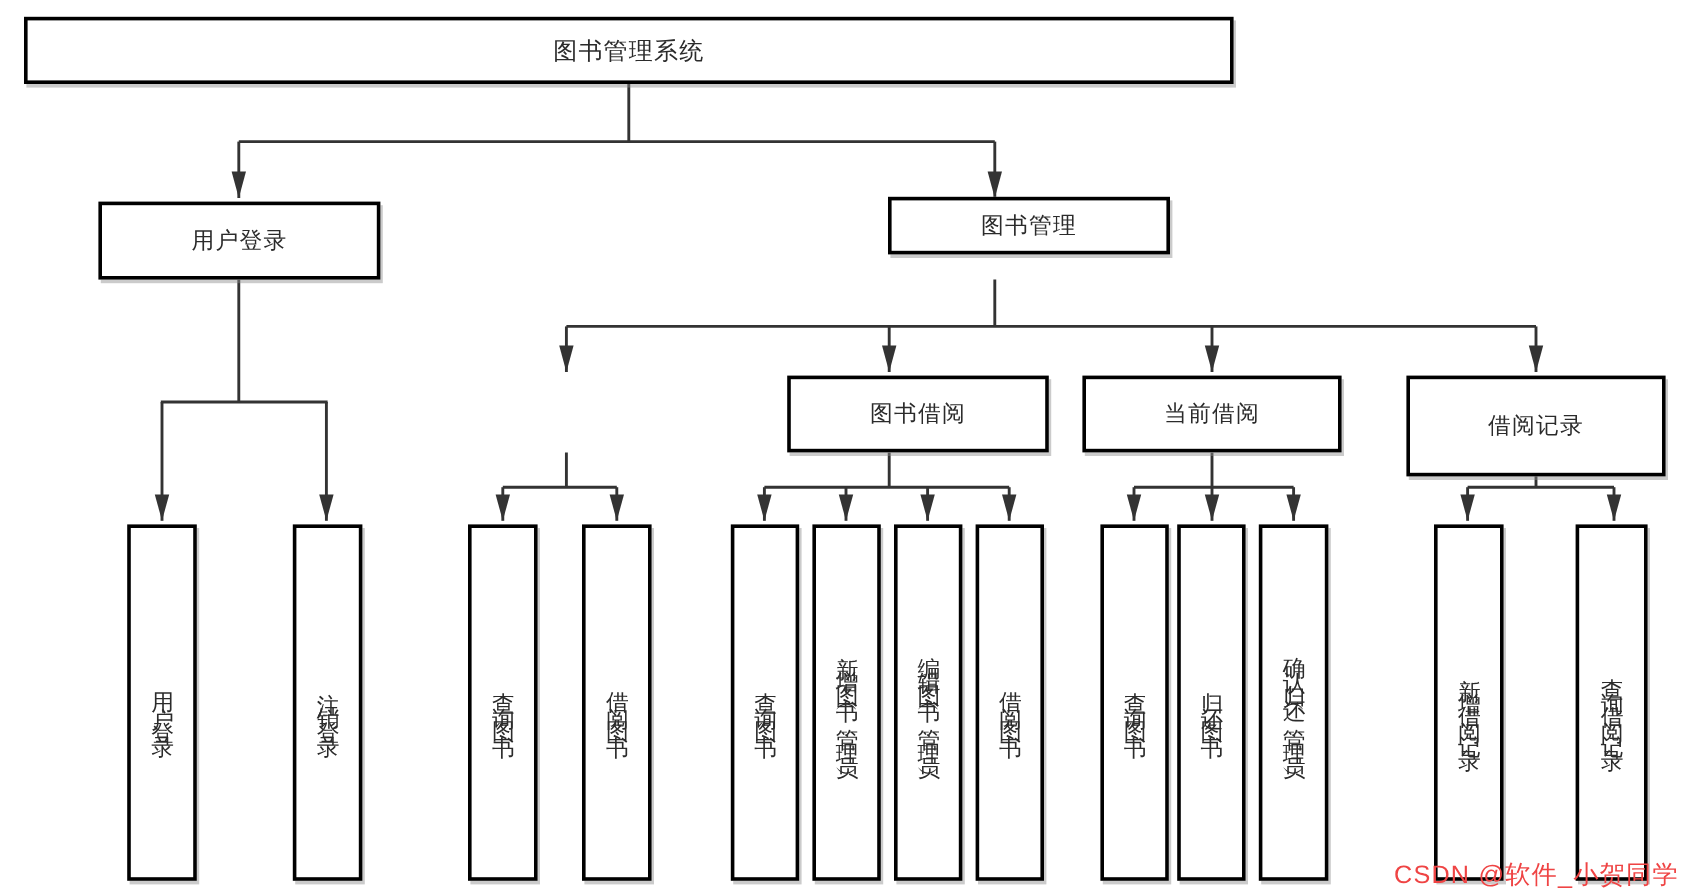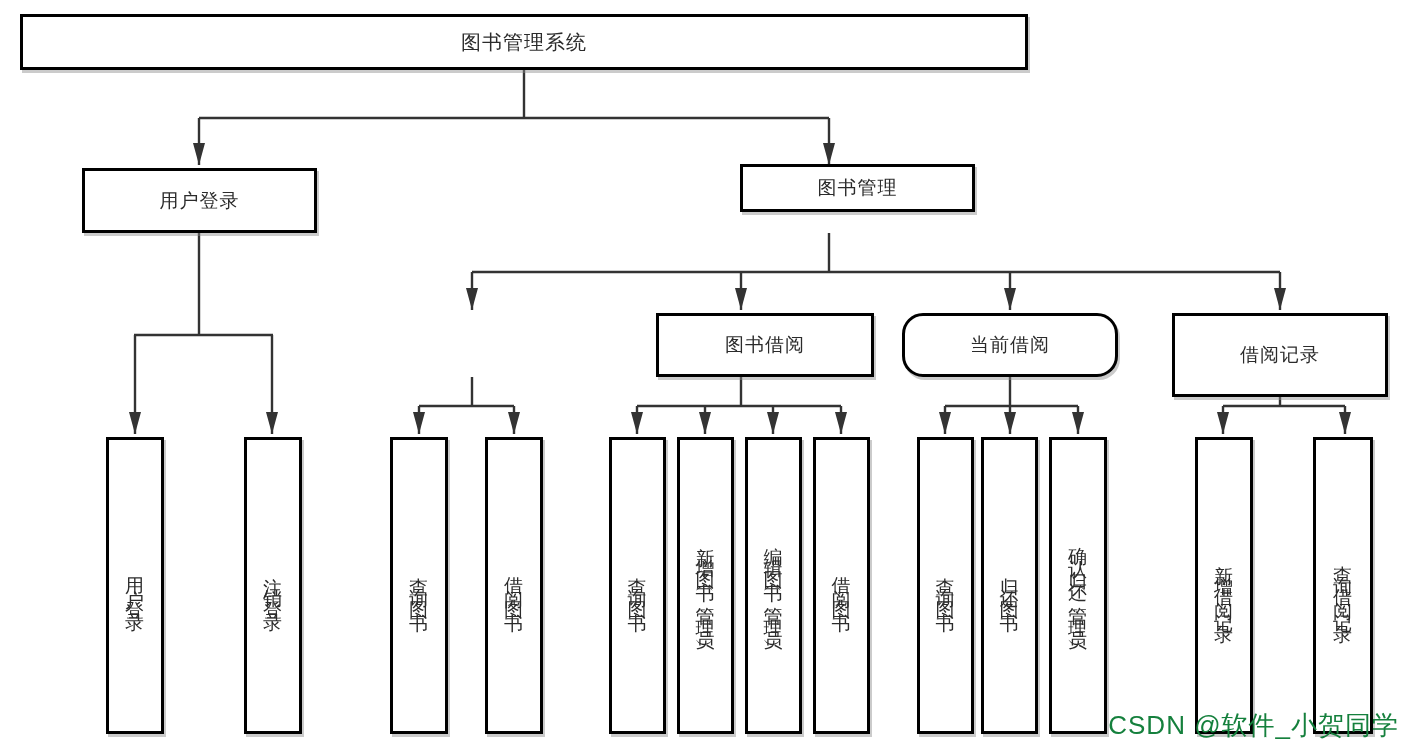--- a/index.html
+++ b/index.html
@@ -54,22 +54,22 @@
     writing-mode: vertical-rl;
     text-orientation: mixed;
     font-size: 19px;
     letter-spacing: 12px;
     line-height: 1;
   }
   .watermark {
     position: absolute;
     right: 6px;
     bottom: 4px;
-    font-size: 26px;
-    color: #15803d;
+    font-size: 21px;
+    color: #ef4444;
     letter-spacing: 1px;
     white-space: nowrap;
   }
 </style>
 </head>
 <body>
 
 <div class="stage">
 
   <svg class="wires" width="1405" height="747" viewBox="0 0 1405 747">
@@ -122,21 +122,21 @@
   <div class="node h" style="left:82px; top:168px; width:235px; height:65px;">
     <span class="lbl">用户登录</span>
   </div>
   <div class="node h" style="left:712px; top:164px; width:235px; height:48px;margin-left:28px;">
     <span class="lbl">图书管理</span>
   </div>
 
   <div class="node h" style="left:632px; top:313px; width:218px; height:64px;margin-left:24px;">
     <span class="lbl">图书借阅</span>
   </div>
-  <div class="node h" style="left:902px; top:313px; width:216px; height:64px;border-radius:21px;">
+  <div class="node h" style="left:902px; top:313px; width:216px; height:64px;">
     <span class="lbl">当前借阅</span>
   </div>
   <div class="node h" style="left:1172px; top:313px; width:216px; height:84px;">
     <span class="lbl">借阅记录</span>
   </div>
 
   <div class="node v" style="left:106px; top:437px; width:58px; height:297px;">
     <span class="lbl">用户登录</span>
   </div>
   <div class="node v" style="left:244px; top:437px; width:58px; height:297px;">

